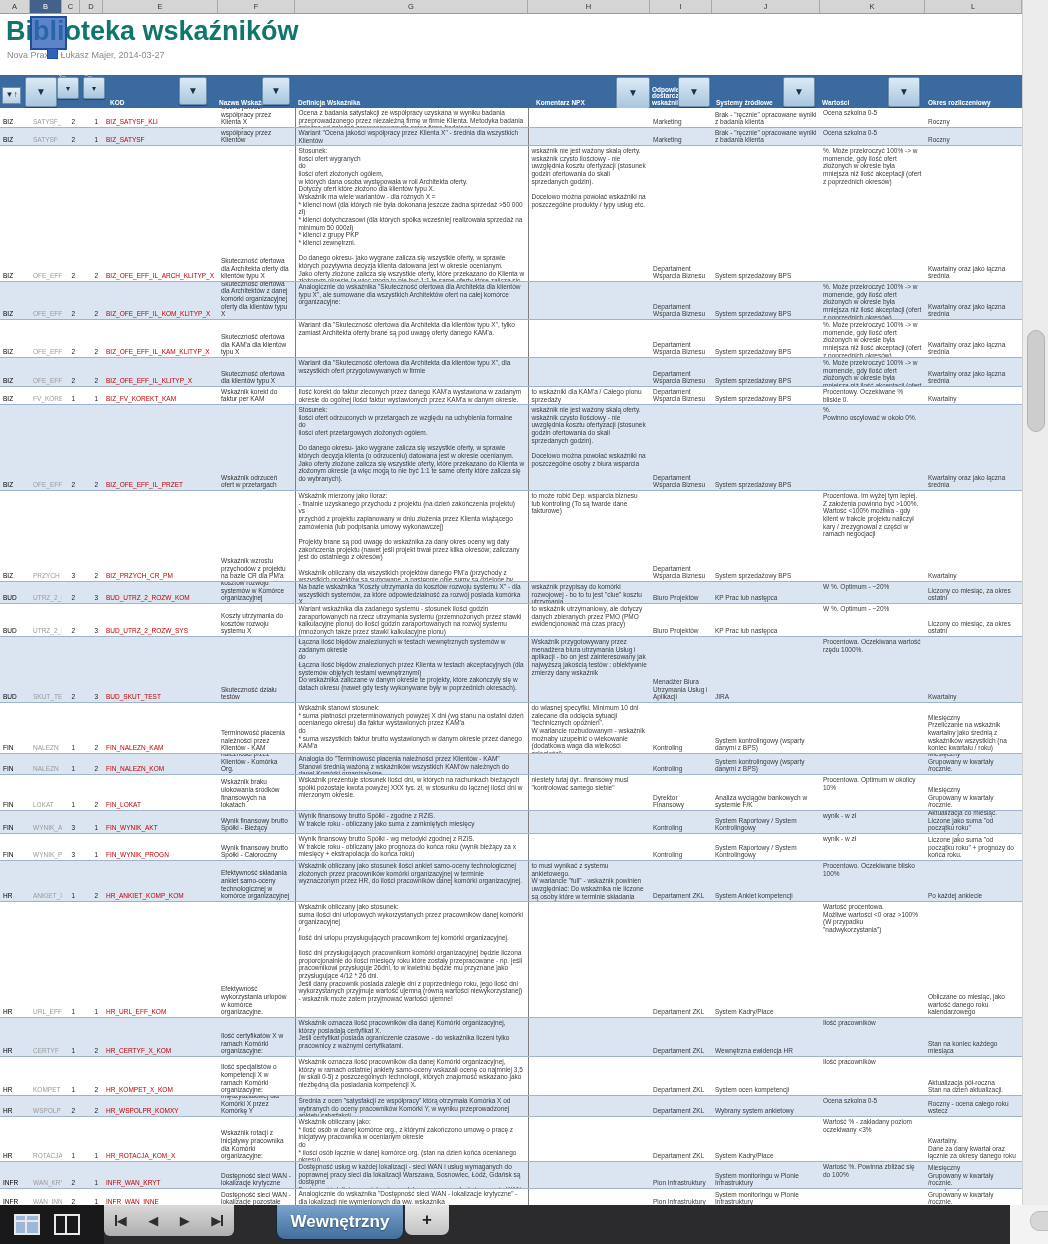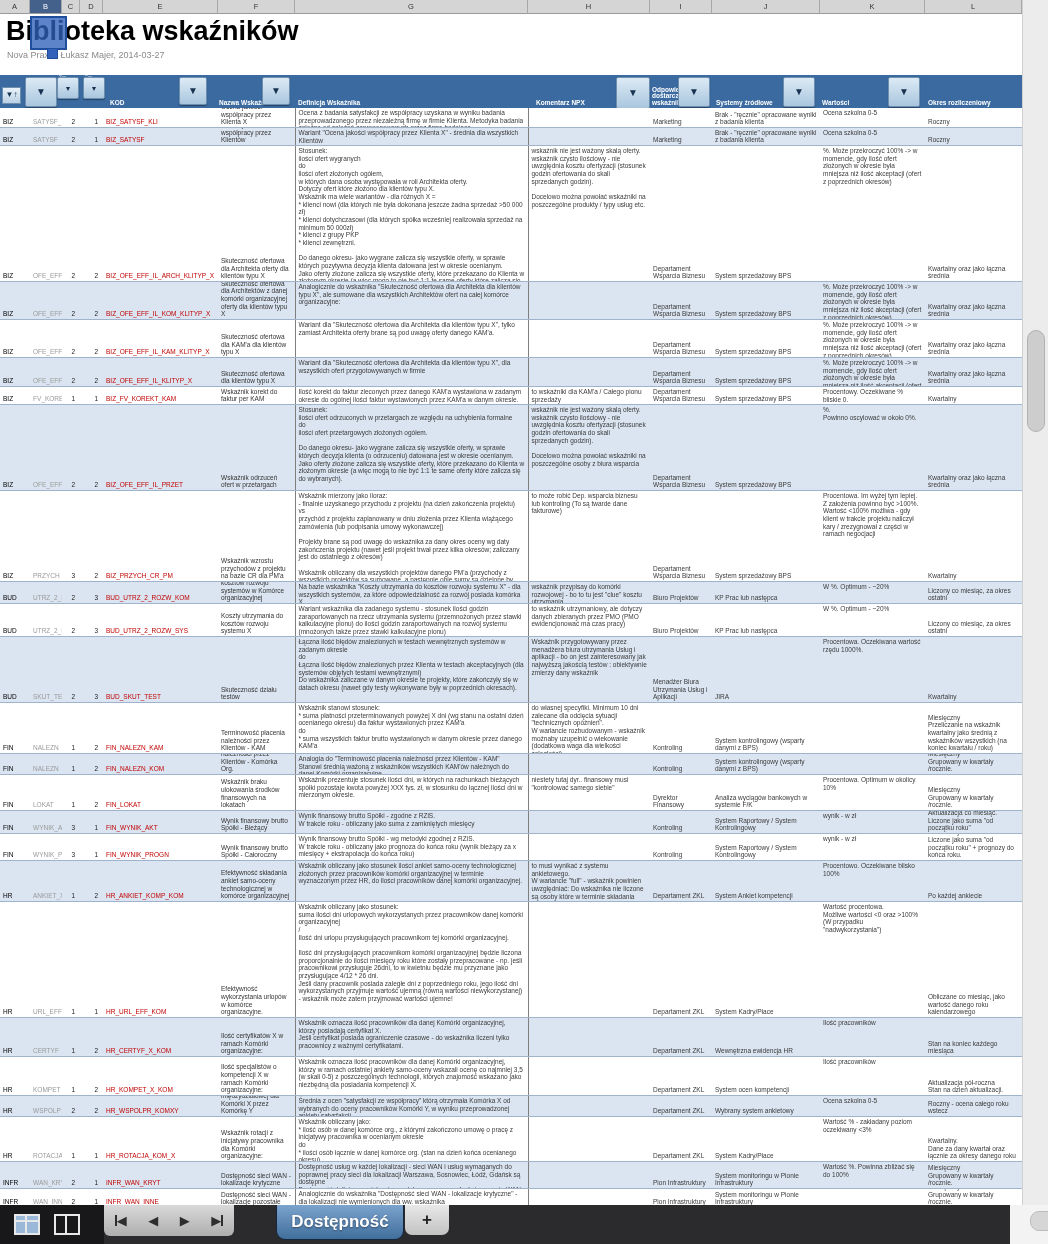--- a/index.html
+++ b/index.html
@@ -7,21 +7,21 @@
   #stage{position:relative;width:1048px;height:1244px;background:#e6e6e6;overflow:hidden;}
 
   
   #colbar{position:absolute;left:0;top:0;height:14px;width:1022px;background:#d2d2d2;}
   .colletter{position:absolute;top:0;height:13px;border-right:1px solid #a8a8a8;border-bottom:1px solid #9a9a9a;
     font-size:7.5px;color:#333;text-align:center;line-height:13px;background:#d5d5d5;}
   .colletter.sel{background:#44618c;color:#fff;}
 
   
   #titleblock{position:absolute;left:0;top:14px;width:1022px;height:61px;background:#fff;}
-  #title{position:absolute;left:6px;top:2px;font-size:27px;font-weight:bold;color:#000000;letter-spacing:0px;}
+  #title{position:absolute;left:6px;top:2px;font-size:27px;font-weight:bold;color:#0f766e;letter-spacing:0px;}
   #subtitle{position:absolute;left:7px;top:36px;font-size:9px;color:#8a8a8a;}
   #selbox{position:absolute;left:30px;top:2px;width:33px;height:30px;background:rgba(47,98,184,0.78);
     border:2px solid #1f4e9c;}
   #selhandle{position:absolute;left:47px;top:34px;width:9px;height:9px;background:#2f62b8;border:1px solid #1f4e9c;}
 
   
   #filterhead{position:absolute;left:0;top:75px;width:1022px;height:33px;background:#3a6aa0;border-bottom:2px solid #24415f;}
   .flabel{position:absolute;bottom:1px;font-size:6.5px;font-weight:bold;color:#fff;white-space:pre-line;line-height:1.05;}
   .fbtn{position:absolute;background:linear-gradient(#dceaf5,#a9c6de);border:1px solid #6f8faf;border-radius:2px;
     display:flex;align-items:center;justify-content:center;color:#17324f;box-shadow:0 1px 1px rgba(0,0,0,.35);}
@@ -1235,21 +1235,21 @@
           <span>◀</span>
         </span>
       <span class="navbtn">
           <span>▶</span>
         </span>
       <span class="navbtn">
           <span>▶</span>
           <span class="navbar1"></span>
         </span>
     </div>
-    <div id="sheettab">Dostępność</div>
+    <div id="sheettab">Wewnętrzny</div>
     <div id="addtab">
         <span>+</span>
       </div>
     <div id="hscrollzone"></div>
     <div id="hthumb"></div>
   </div>
 
 </div>
 
 </body></html>

